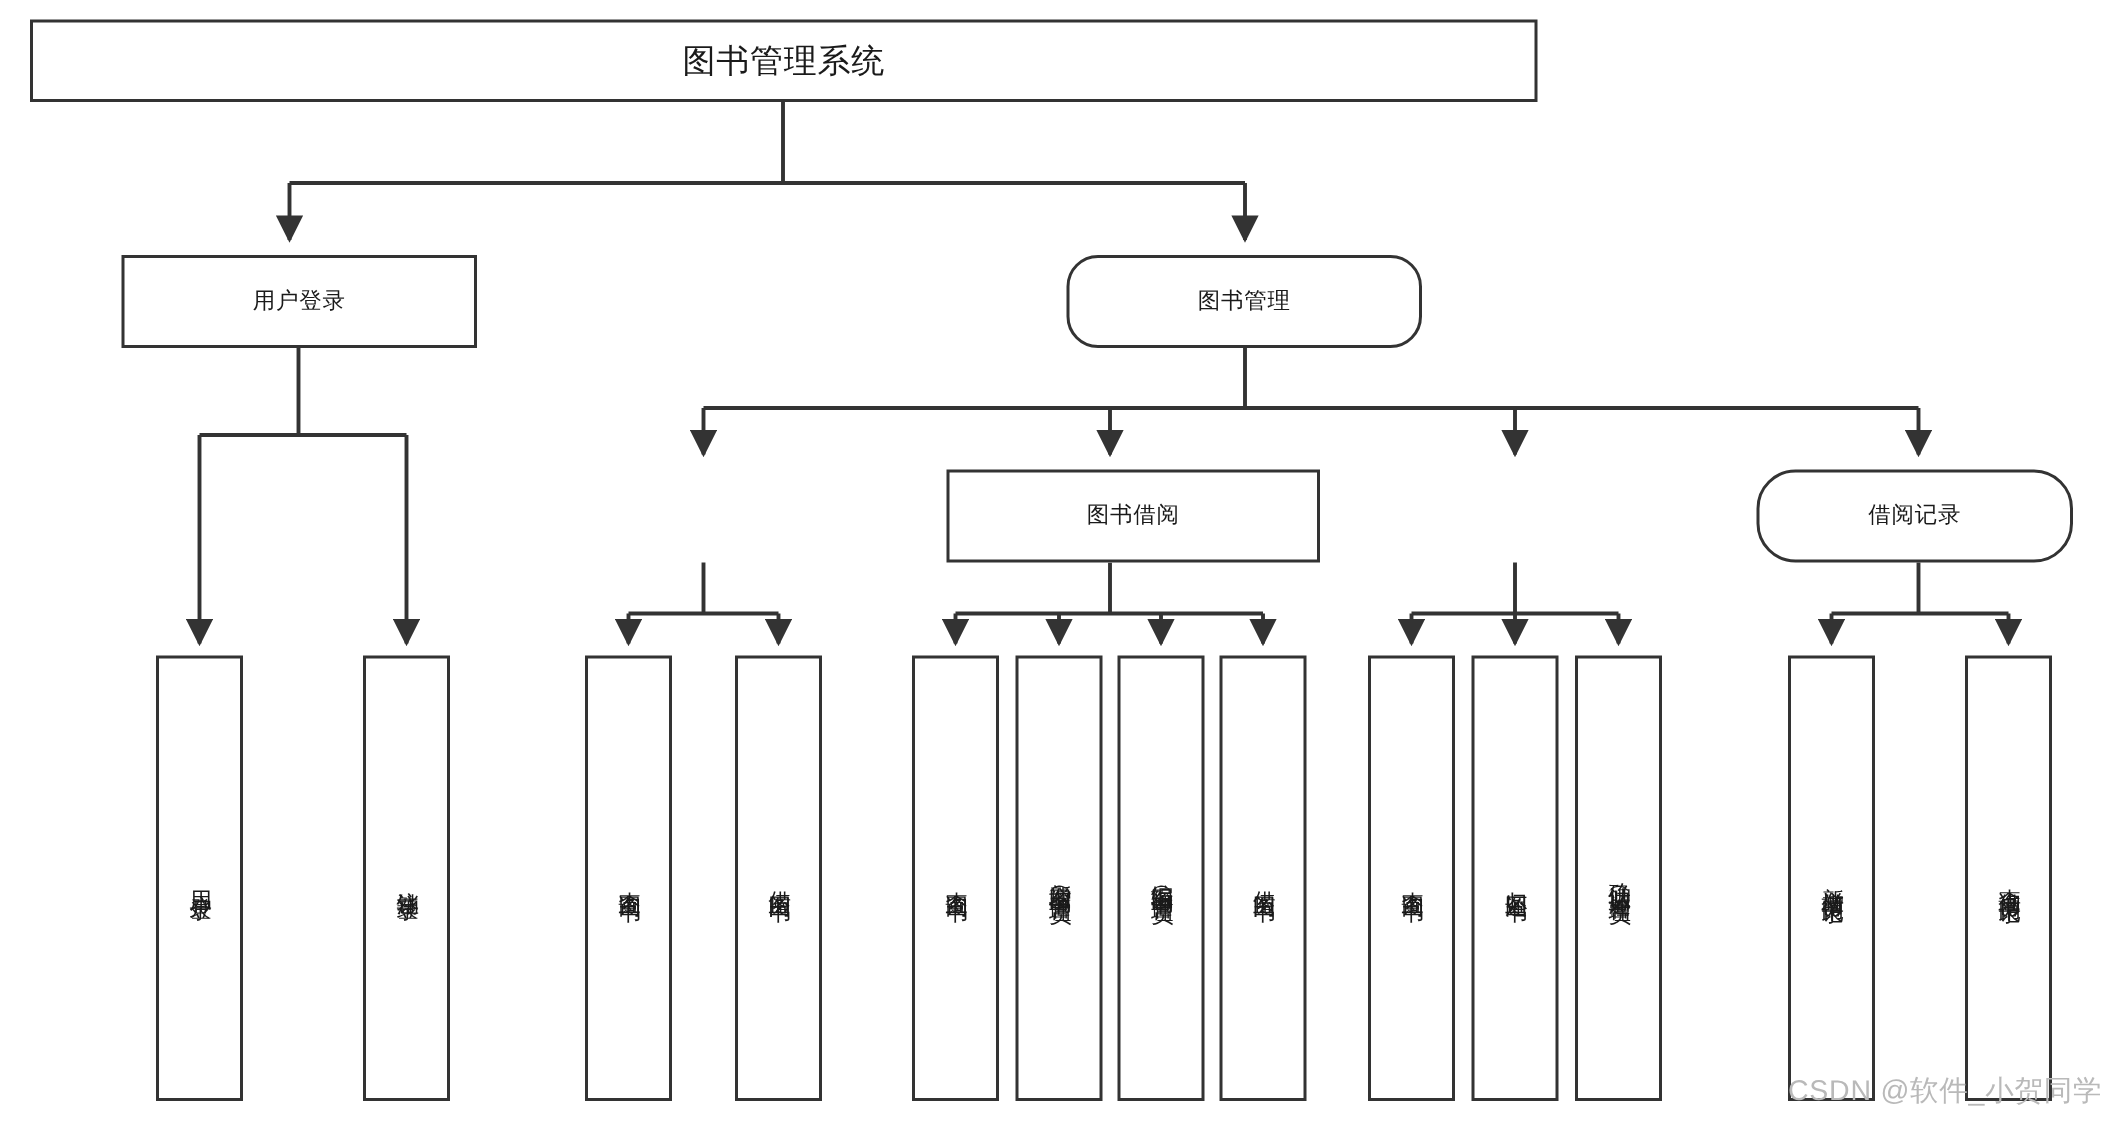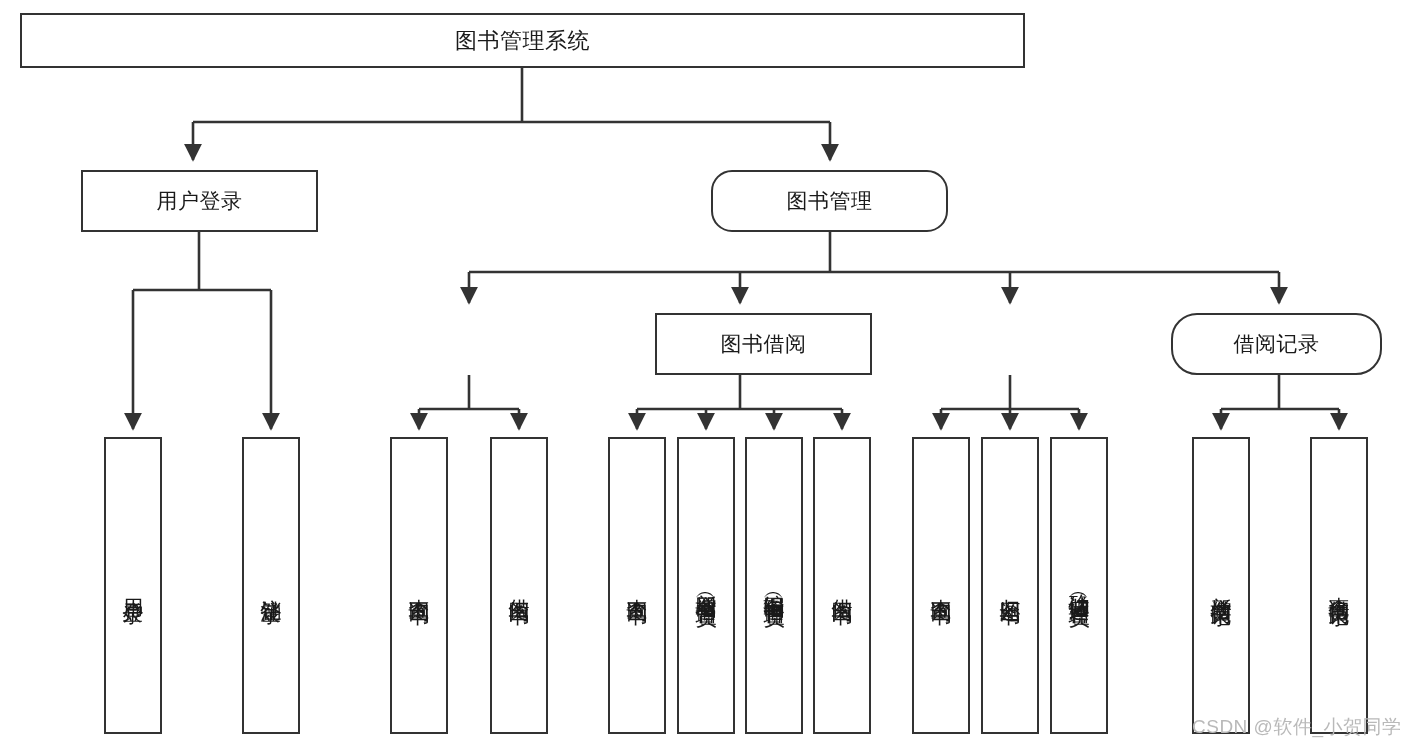--- a/index.html
+++ b/index.html
@@ -30,21 +30,21 @@
     box-sizing: border-box;
     background: #ffffff;
     border: 2px solid #333333;
     display: flex;
     align-items: center;
     justify-content: center;
     overflow: hidden;
   }
   .node .label {
     color: #1a1a1a;
-    font-size: 21px;
+    font-size: 15px;
     line-height: 1.16;
     letter-spacing: 0.5px;
     white-space: nowrap;
     text-align: center;
   }
   .node.vertical .label {
     writing-mode: vertical-rl;
     text-orientation: upright;
     letter-spacing: 2px;
     line-height: 1.05;
@@ -118,21 +118,21 @@
     <span class="label">图书管理系统</span>
   </div>
 
   <div class="node" style="left:81px; top:170px; width:237px; height:62px;">
     <span class="label">用户登录</span>
   </div>
   <div class="node" style="left:711px; top:170px; width:237px; height:62px;border-radius:21px;">
     <span class="label">图书管理</span>
   </div>
 
-  <div class="node" style="left:631px; top:313px; width:217px; height:62px;margin-left:24px;">
+  <div class="node" style="left:631px; top:313px; width:249px; height:62px;">
     <span class="label">图书借阅</span>
   </div>
   <div class="node" style="left:1171px; top:313px; width:211px; height:62px;border-radius:26px;">
     <span class="label">借阅记录</span>
   </div>
 
   <div class="node vertical" style="left:104px; top:437px; width:58px; height:297px;">
     <span class="label">用户登录</span>
   </div>
   <div class="node vertical" style="left:242px; top:437px; width:58px; height:297px;">

